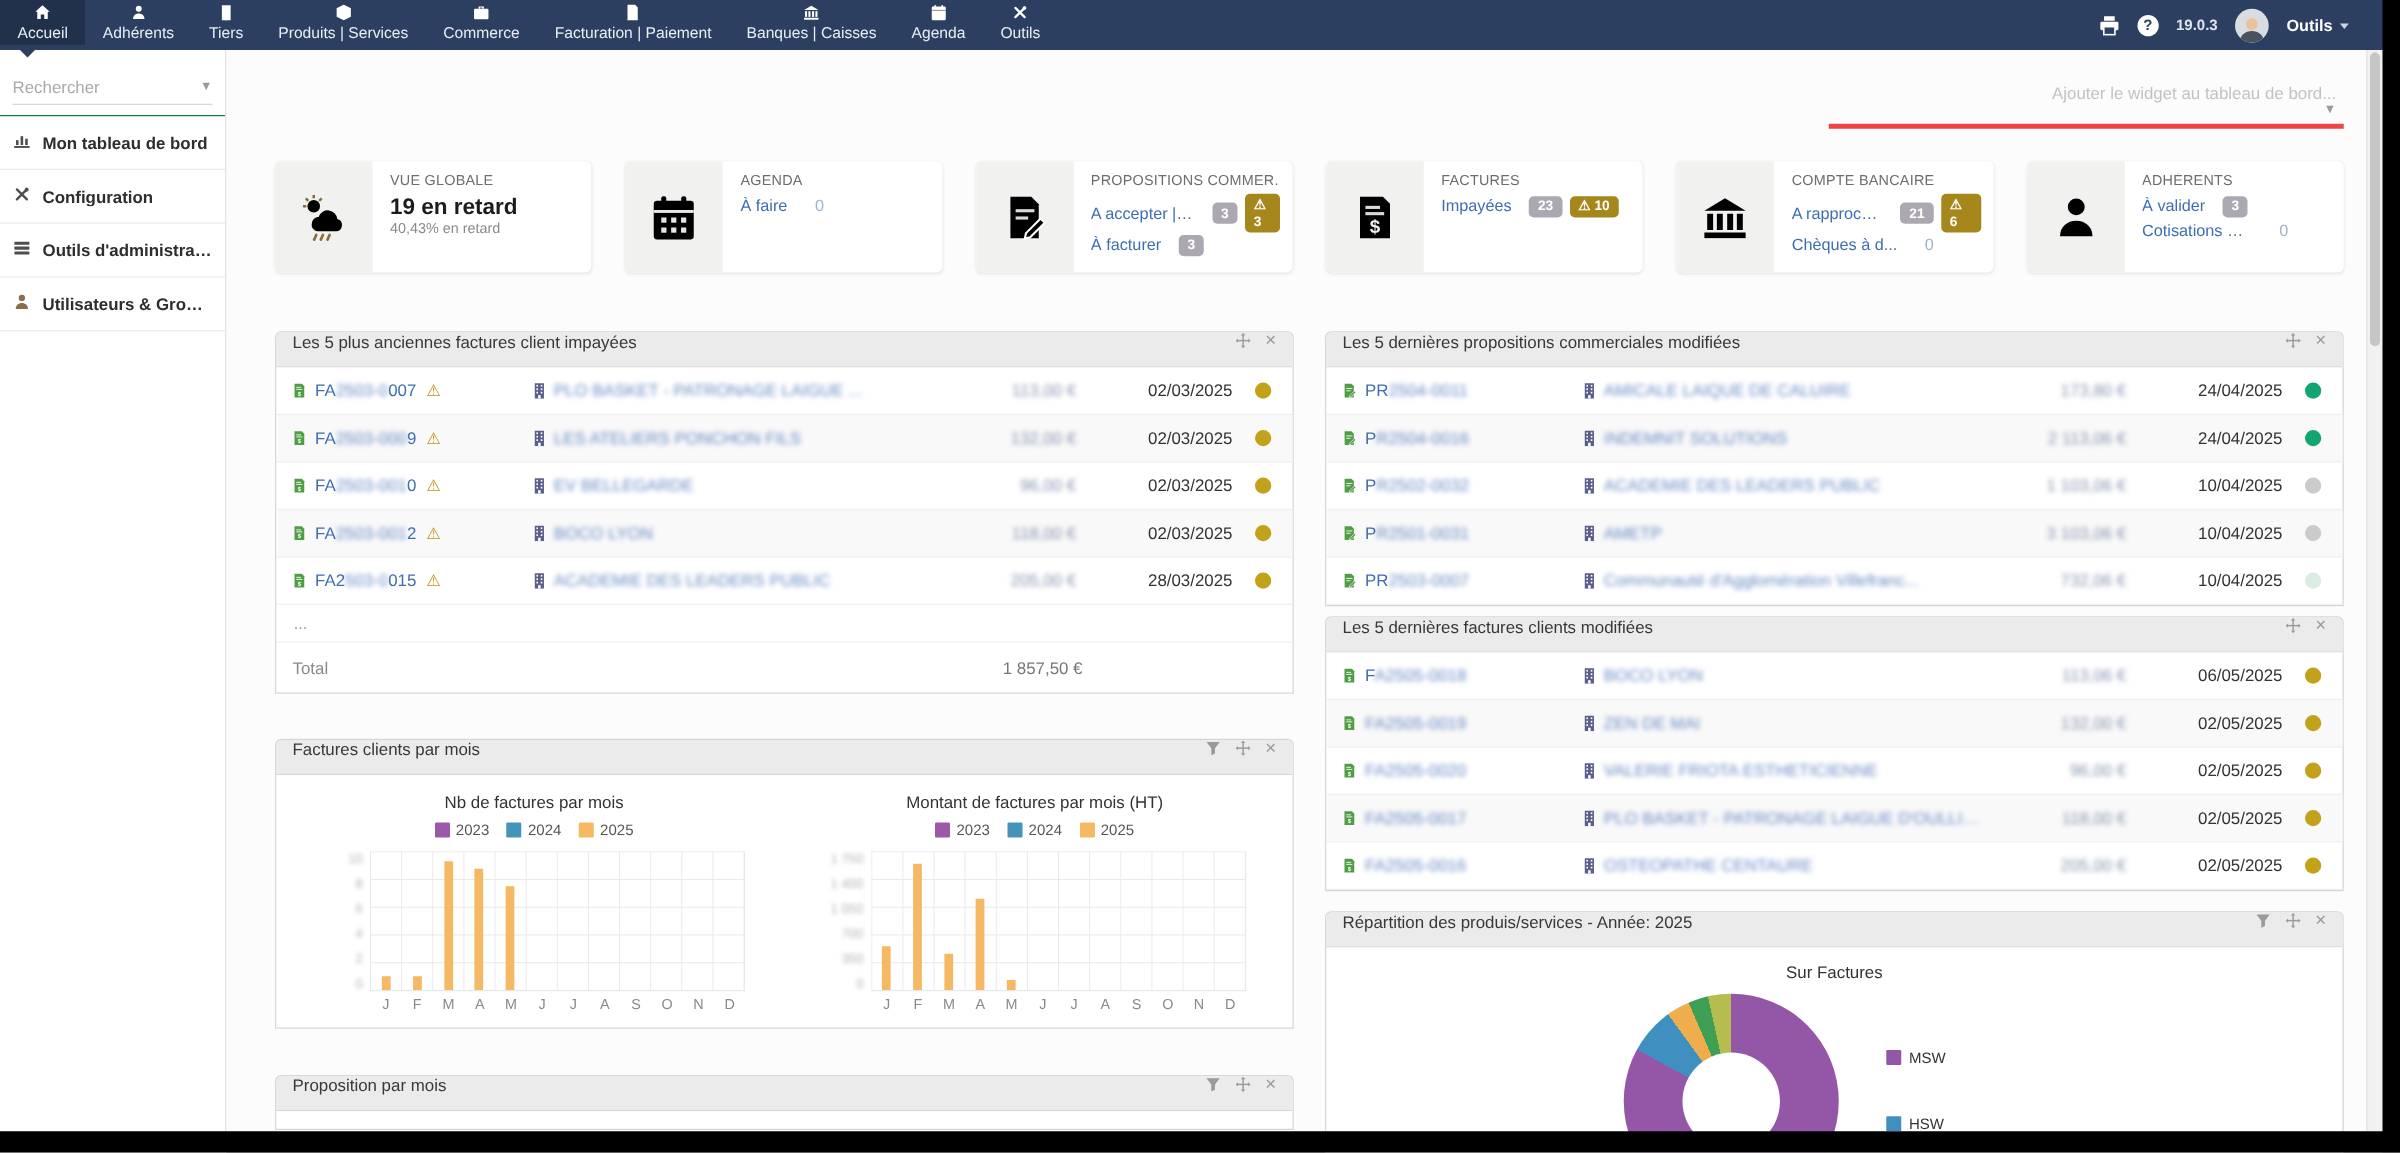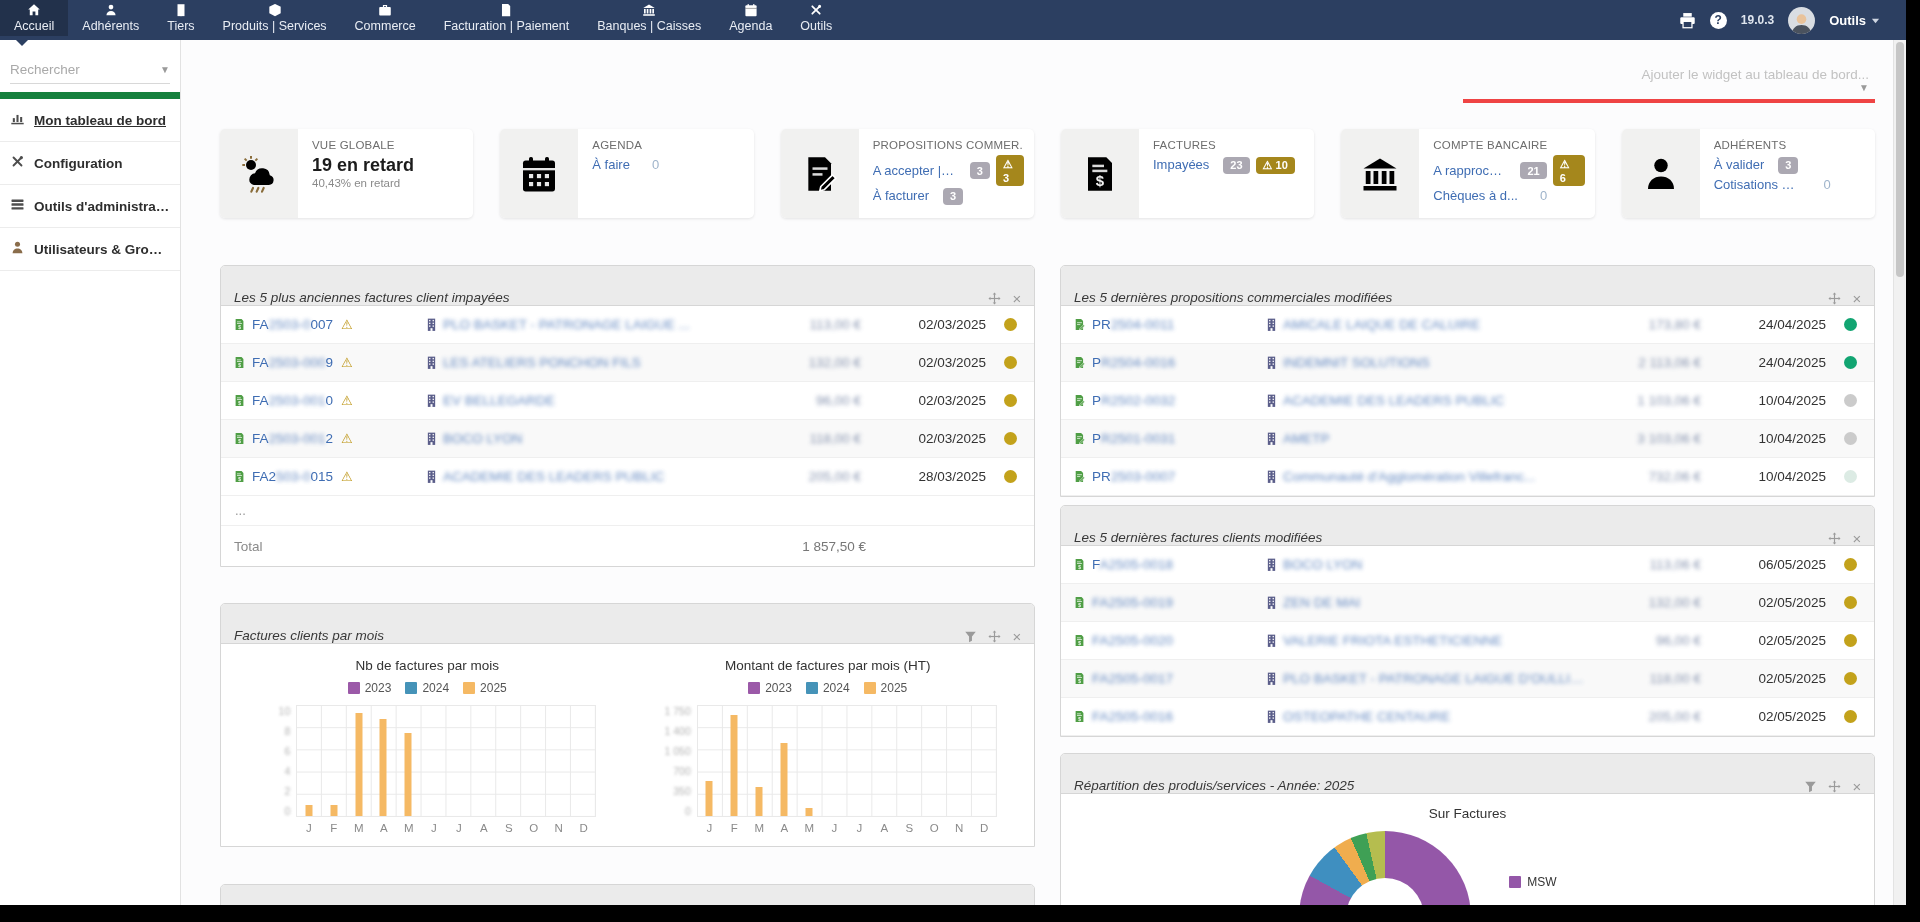--- a/index.html
+++ b/index.html
@@ -26,21 +26,21 @@
 
   
   .app { display:flex; height:882px; }
   .sidebar { width:181px; background:#fff; border-right:1px solid #e2e2e2; position:relative; }
   .sidebar .notch { position:absolute; top:0; left:16px; width:0; height:0; border-left:6px solid transparent; border-right:6px solid transparent; border-top:6px solid #2c3f61; }
   .search-row { display:flex; align-items:center; border-bottom:1px solid #d8d8d8; margin:22px 10px 0 10px; padding-bottom:6px; }
   .search-row input { border:none; outline:none; width:130px; font-size:13.5px; color:#444; font-family:inherit; background:transparent; }
   .search-row input::placeholder { color:#a9a9a9; }
   .search-caret { color:#9a9a9a; font-size:10px; margin-left:auto; cursor:pointer; }
   .side-item { display:flex; align-items:center; gap:9px; padding:12px 10px; border-bottom:1px solid #ececec; font-size:13.5px; font-weight:bold; color:#2e2e2e; cursor:pointer; }
-  .side-item:first-of-type { margin-top:8px; border-top:7px solid #15803d;text-decoration:underline; }
+  .side-item:first-of-type { margin-top:8px; border-top:1px solid #15803d; }
   .side-item .ic svg { width:15px; height:15px; fill:#4d4d4d; }
   .side-item .ic.brown svg { fill:#8a6d4b; }
   .side-item .lbl { white-space:nowrap; overflow:hidden; text-overflow:ellipsis; }
 
   .content { flex:1; padding:0 45px 0 39px; overflow:hidden; }
 
   
   .addwidget-row { display:flex; justify-content:flex-end; margin-top:24px; }
   .addwidget { width:412px; border-bottom:4px solid #ef4444; display:flex; align-items:flex-end; padding:3px 6px 6px 8px; cursor:pointer;flex-direction:column; }
   .addwidget .ph { color:#c2c2c2; font-size:13.5px; }
@@ -59,21 +59,21 @@
   .kpi-line .klbl { color:#3f6db3; white-space:nowrap; overflow:hidden; text-overflow:ellipsis; max-width:58%; }
   .kpi-line .kbadges { display:flex; gap:6px; margin-left:14px; align-items:center; }
   .kpi-line .kzero { color:#9fb4cb; margin-left:22px; font-size:13px; }
   .bdg { background:#aba8b2; color:#fff; border-radius:4px; font-size:11px; font-weight:bold; padding:1.5px 7px; line-height:14px; }
   .bdg.warn { background:#a5871c; }
 
   
   .cols { display:flex; gap:25px; margin-top:47px; align-items:flex-start; }
   .col { width:815px; display:flex; flex-direction:column; }
   .panel { background:#fff; border:1px solid #d6d6d6; border-radius:5px 5px 0 0; }
-  .panel-head { height:40px; background:#ebebeb; border-bottom:1px solid #d6d6d6; border-radius:4px 4px 0 0; display:flex; align-items:flex-end; padding:0 13px;font-style:italic; }
+  .panel-head { height:28px; background:#ebebeb; border-bottom:1px solid #d6d6d6; border-radius:4px 4px 0 0; display:flex; align-items:flex-start; padding:0 13px; }
   .panel-title { font-size:13.5px; color:#383838; }
   .panel-icons { margin-left:auto; display:flex; gap:11px; align-items:center; color:#9a9a9a; }
   .panel-icons svg { width:13px; height:13px; fill:#9a9a9a; display:block; }
   .panel-icons .x { font-size:15px; line-height:13px; cursor:pointer; color:#9a9a9a; }
   .panel-icons span { cursor:pointer; }
 
   
   .trow { display:flex; align-items:center; height:38px; border-bottom:1px solid #efefef; font-size:13.5px; }
   .trow:nth-child(even) { background:#f9f9f9; }
   .c-ref { width:205px; padding-left:12px; display:flex; align-items:center; gap:6px; min-width:0; }

